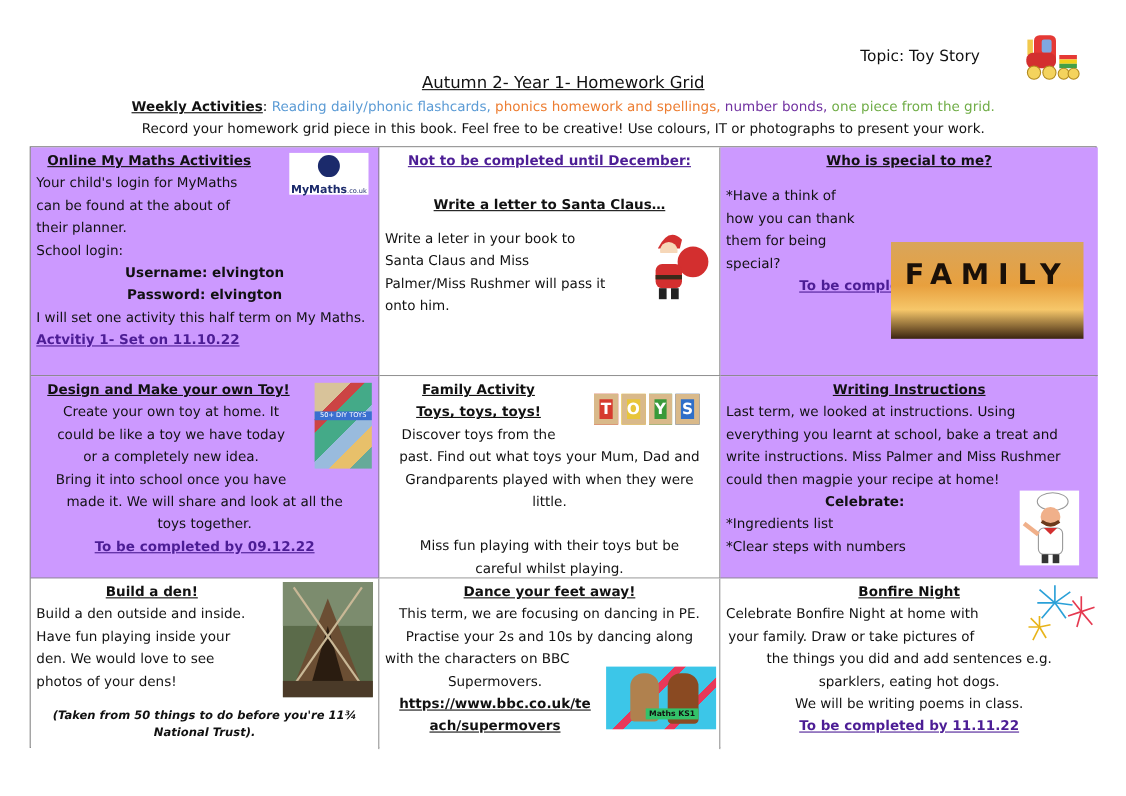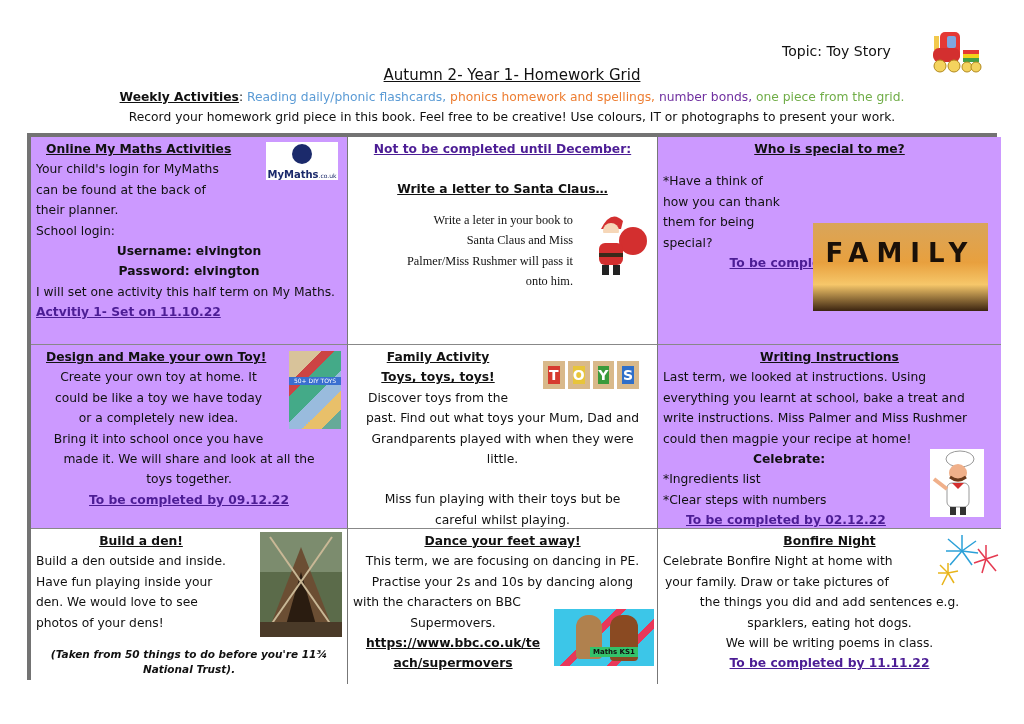--- a/index.html
+++ b/index.html
@@ -4,21 +4,21 @@
 <style>
   html, body { margin: 0; padding: 0; background: #ffffff; }
   body { width: 1024px; height: 724px; position: relative; overflow: hidden; font-family: "DejaVu Sans", sans-serif; color: #111; }
   .topic { position: absolute; left: 782px; top: 43px; font-size: 14px; color: #111; }
   .train { position: absolute; left: 930px; top: 28px; width: 52px; height: 46px; }
   .title { position: absolute; left: 0; width: 1024px; top: 66px; text-align: center; font-size: 15px; font-weight: normal; }
   .title span { text-decoration: underline; }
   .weekly { position: absolute; left: 0; width: 1024px; top: 90px; text-align: center; font-size: 12.3px; white-space: nowrap; }
   .weekly .lbl { font-weight: bold; text-decoration: underline; }
   .record { position: absolute; left: 0; width: 1024px; top: 110px; text-align: center; font-size: 12.3px; white-space: nowrap; }
-  .grid { position: absolute; left: 27px; top: 133px; width: 970px; height: 547px; border: 4px solid #737373; box-sizing: border-box;
+  .grid { position: absolute; left: 27px; top: 133px; width: 970px; height: 547px; border: 1px solid #737373; box-sizing: border-box;
           display: grid; grid-template-columns: 317px 310px 343px; grid-template-rows: 208px 184px 155px; }
   .cell { border-right: 1px solid #777; border-bottom: 1px solid #888; position: relative; box-sizing: border-box; font-size: 12.3px; line-height: 20.4px; padding: 2px 5px 0 5px; overflow: hidden; }
   .cell.c3 { border-right: none; }
   .cell.r3 { border-bottom: none; }
   .purple { background: #cc99ff; }
   .white { background: #ffffff; }
   .h { font-weight: bold; text-decoration: underline; text-align: center; display: block; }
   .center { text-align: center; }
   .due { color: #4c1d95; text-decoration: underline; font-weight: bold; text-align: center; display: block; }
   .due.left { text-align: left; }
@@ -52,38 +52,38 @@
 <div class="weekly">
   <span class="lbl">Weekly Activities</span><span>: </span><span class="blue">Reading daily/phonic flashcards</span><span class="blue">, </span><span class="orange">phonics homework and spellings</span><span class="orange">, </span><span class="violet">number bonds</span><span class="violet">, </span><span class="green">one piece from the grid.</span>
 </div>
 <div class="record">Record your homework grid piece in this book. Feel free to be creative! Use colours, IT or photographs to present your work.</div>
 
 <div class="grid">
 
   <div class="cell purple">
     <span class="h" style="text-align:left;padding-left:10px;">Online My Maths Activities</span>
     <div>Your child's login for MyMaths</div>
-    <div>can be found at the back of</div>
+    <div>can be found at the about of</div>
     <div>their planner.</div>
     <div>School login:</div>
     <div class="center bold">Username: elvington</div>
     <div class="center bold">Password: elvington</div>
     <div>I will set one activity this half term on My Maths.</div>
     <span class="due left">Actvitiy 1- Set on 11.10.22</span>
     <div class="pic" style="left:235px;top:5px;width:72px;height:38px;background:#fff;text-align:center;">
       <div style="width:20px;height:20px;border-radius:50%;background:#1b2a6b;margin:2px auto 0;"></div>
       <span style="font-size:10px;line-height:12px;color:#1b2a6b;font-weight:bold;">MyMaths</span><span style="font-size:6px;line-height:12px;color:#1b2a6b;">.co.uk</span>
     </div>
   </div>
 
   <div class="cell white">
     <span class="due" style="margin-bottom:20px;">Not to be completed until December:</span>
     <span class="h">Write a letter to Santa Claus…</span>
     <div style="height:10px"></div>
-    <div style="width:220px;text-align:right;font-family:Liberation Serif, serif;">
+    <div style="width:220px;text-align:left;">
       <div>Write a leter in your book to</div>
       <div>Santa Claus and Miss</div>
       <div>Palmer/Miss Rushmer will pass it</div>
       <div>onto him.</div>
     </div>
     <svg class="pic" style="left:243px;top:70px;width:58px;height:72px;" viewBox="0 0 58 72">
       <circle cx="42" cy="34" r="14" fill="#d32f2f"></circle>
       <path d="M10 22 Q20 2 32 14 L30 22 Z" fill="#d32f2f"></path>
       <circle cx="20" cy="24" r="8" fill="#f6d7b8"></circle>
       <path d="M10 26 Q20 46 30 26 Z" fill="#fff"></path>
@@ -142,21 +142,20 @@
       <div style="flex:1;background:#d9b98a;color:#fff;font-weight:bold;font-size:14px;line-height:28px;text-align:center;box-shadow:inset 0 0 0 5px #d9b98a,inset 0 0 0 20px #2f6fc9;">S</div>
     </div>
   </div>
 
   <div class="cell purple c3">
     <span class="h">Writing Instructions</span>
     <div>Last term, we looked at instructions. Using everything you learnt at school, bake a treat and write instructions. Miss Palmer and Miss Rushmer could then magpie your recipe at home!</div>
     <div class="bold" style="padding-left:90px;">Celebrate:</div>
     <div>*Ingredients list</div>
     <div>*Clear steps with numbers</div>
-    <span class="due left" style="padding-left:23px;">To be completed by 02.12.22</span>
     <svg class="pic" style="left:272px;top:104px;width:54px;height:68px;background:#fff;" viewBox="0 0 54 68">
       <ellipse cx="30" cy="10" rx="14" ry="8" fill="#fff" stroke="#999"></ellipse>
       <circle cx="28" cy="24" r="9" fill="#f0b08a"></circle>
       <path d="M20 28 Q28 34 36 28" stroke="#6b3a1c" stroke-width="3" fill="none"></path>
       <rect x="17" y="34" width="22" height="24" rx="5" fill="#fff" stroke="#999"></rect>
       <path d="M22 34 L28 40 L34 34" fill="#d32f2f"></path>
       <line x1="17" y1="40" x2="4" y2="30" stroke="#f0b08a" stroke-width="4"></line>
       <rect x="20" y="58" width="6" height="8" fill="#333"></rect>
       <rect x="30" y="58" width="6" height="8" fill="#333"></rect>
     </svg>

